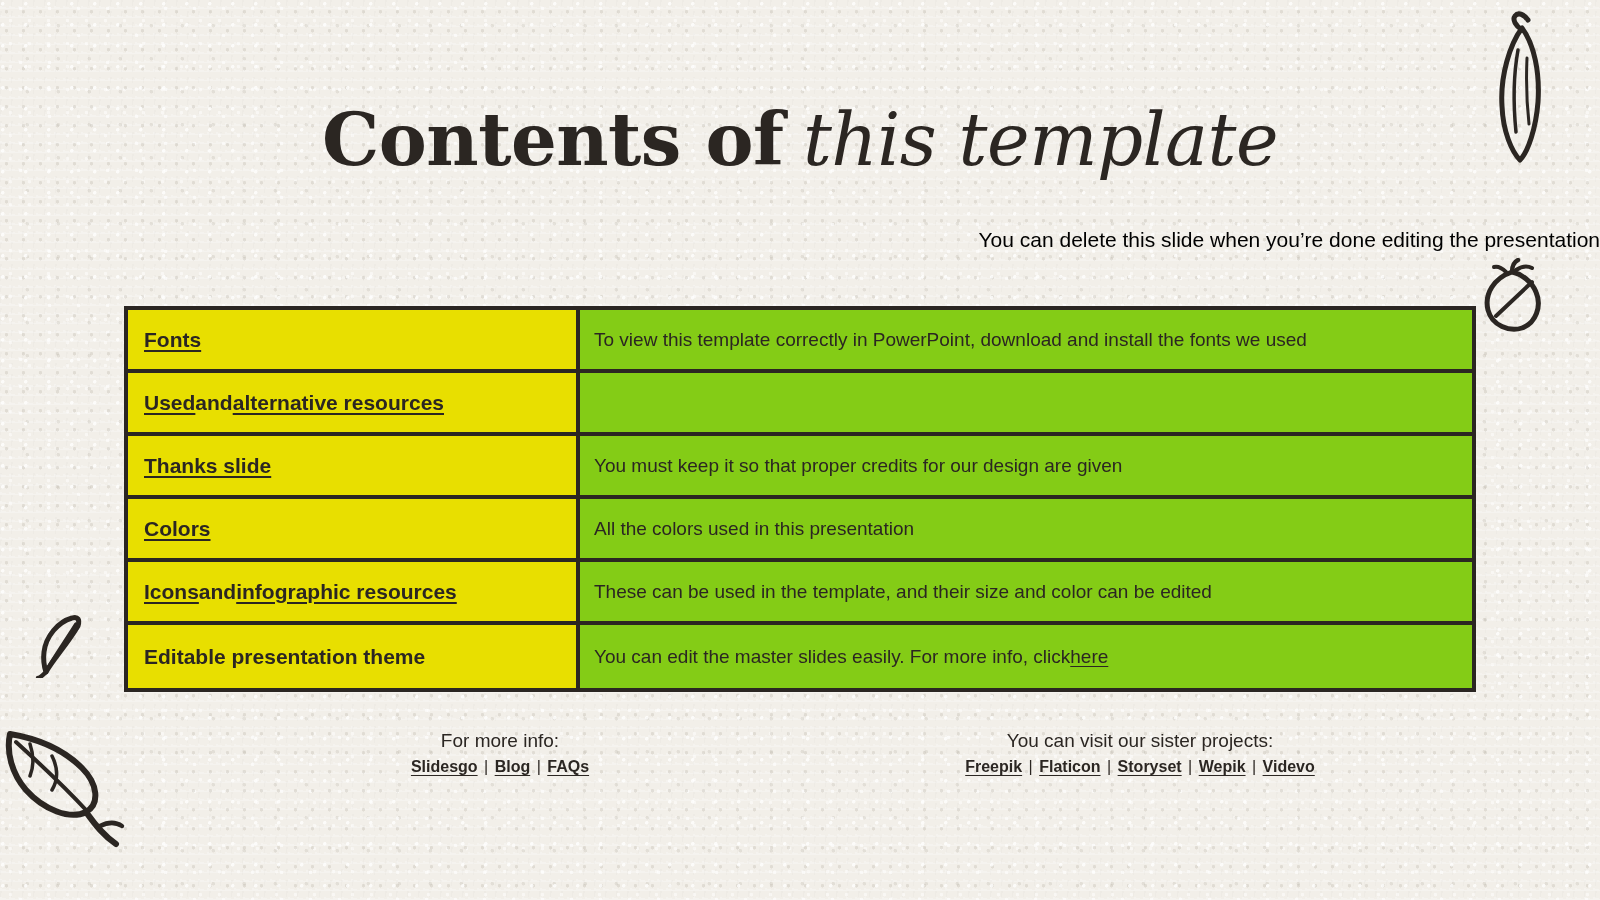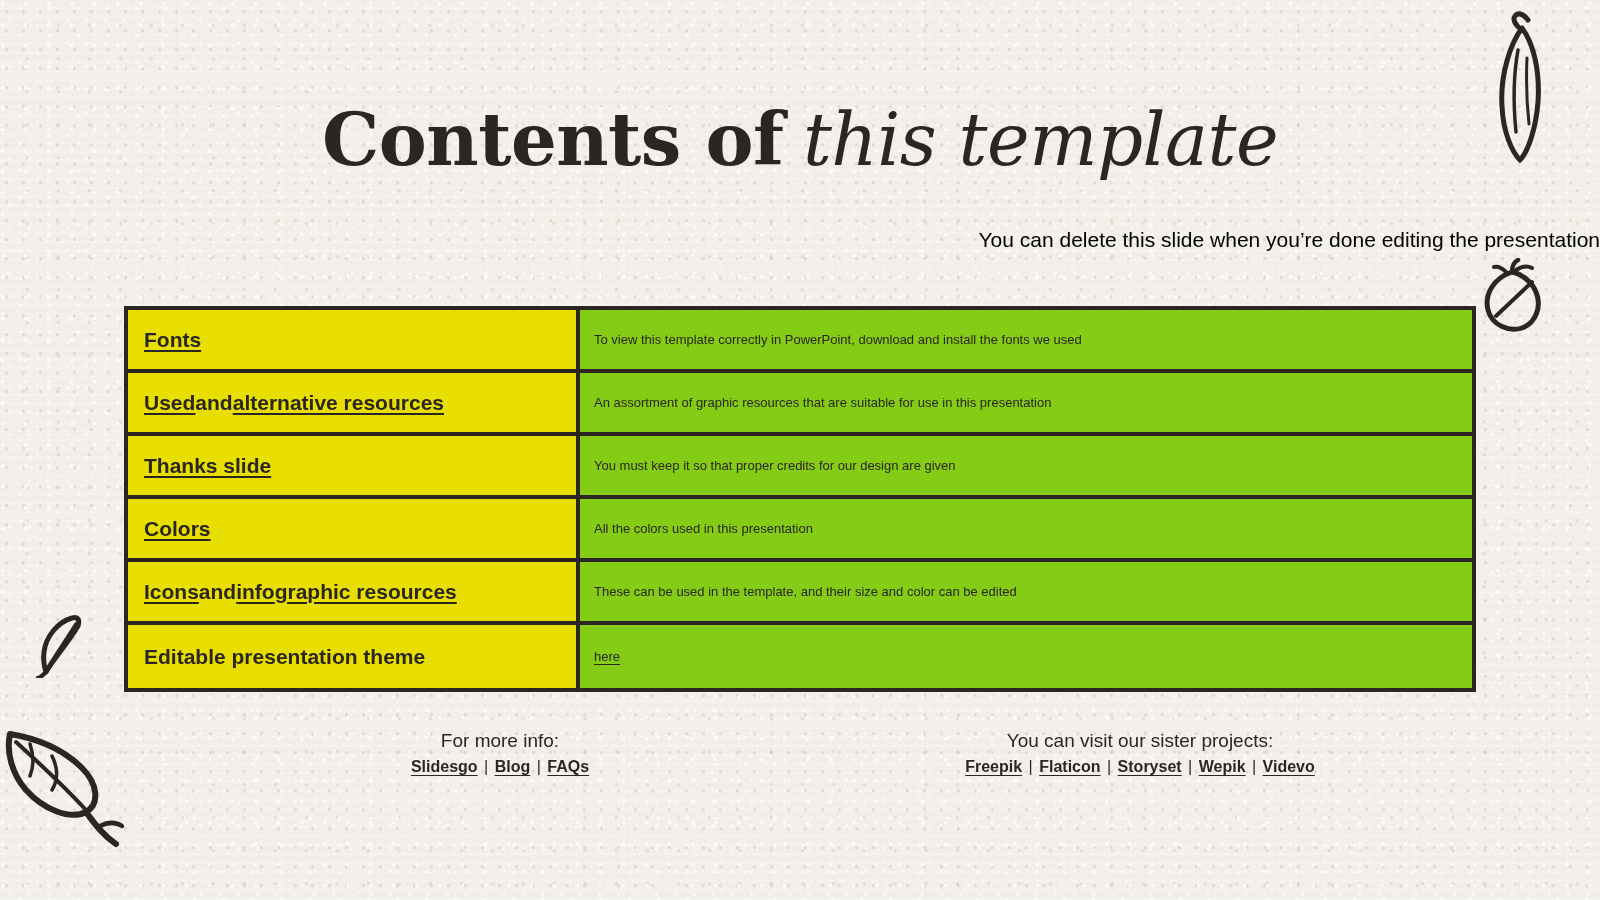--- a/index.html
+++ b/index.html
@@ -95,21 +95,21 @@
     color: #2b2622;
     white-space: nowrap;
   }
   .cell-key .u { text-decoration: underline; text-underline-offset: 3px; }
   .cell-key .plain { font-weight: bold; }
   .cell-val {
     flex: 1;
     display: flex;
     align-items: center;
     padding-left: 14px;
-    font-size: 13px;
+    font-size: 19px;
     color: #2b2622;
     white-space: nowrap;
   }
   .cell-val .lnk {
     font-weight: normal;
     text-decoration: underline;
     text-underline-offset: 3px;
     color: #2b2622;
   }
 
@@ -167,23 +167,20 @@
         <span>To view this template correctly in PowerPoint, download and install the fonts we used</span>
       </div>
     </div>
 
     <div class="row">
       <div class="cell-key">
         <span class="u">Used</span>
         <span class="plain"> and </span>
         <span class="u">alternative resources</span>
       </div>
-      <div class="cell-val">
-        <span>An assortment of graphic resources that are suitable for use in this presentation</span>
-      </div>
     </div>
 
     <div class="row">
       <div class="cell-key">
         <span class="u">Thanks slide</span>
       </div>
       <div class="cell-val">
         <span>You must keep it so that proper credits for our design are given</span>
       </div>
     </div>
@@ -206,20 +203,21 @@
       <div class="cell-val">
         <span>These can be used in the template, and their size and color can be edited</span>
       </div>
     </div>
 
     <div class="row">
       <div class="cell-key">
         <span class="plain">Editable presentation theme</span>
       </div>
       <div class="cell-val">
+        <span>You can edit the master slides easily. For more info, click </span>
         <span class="lnk">here</span>
       </div>
     </div>
 
   </div>
 
   <div class="foot foot-left">
     <div>For more info:</div>
     <div class="links">
       <span class="a">Slidesgo</span>

